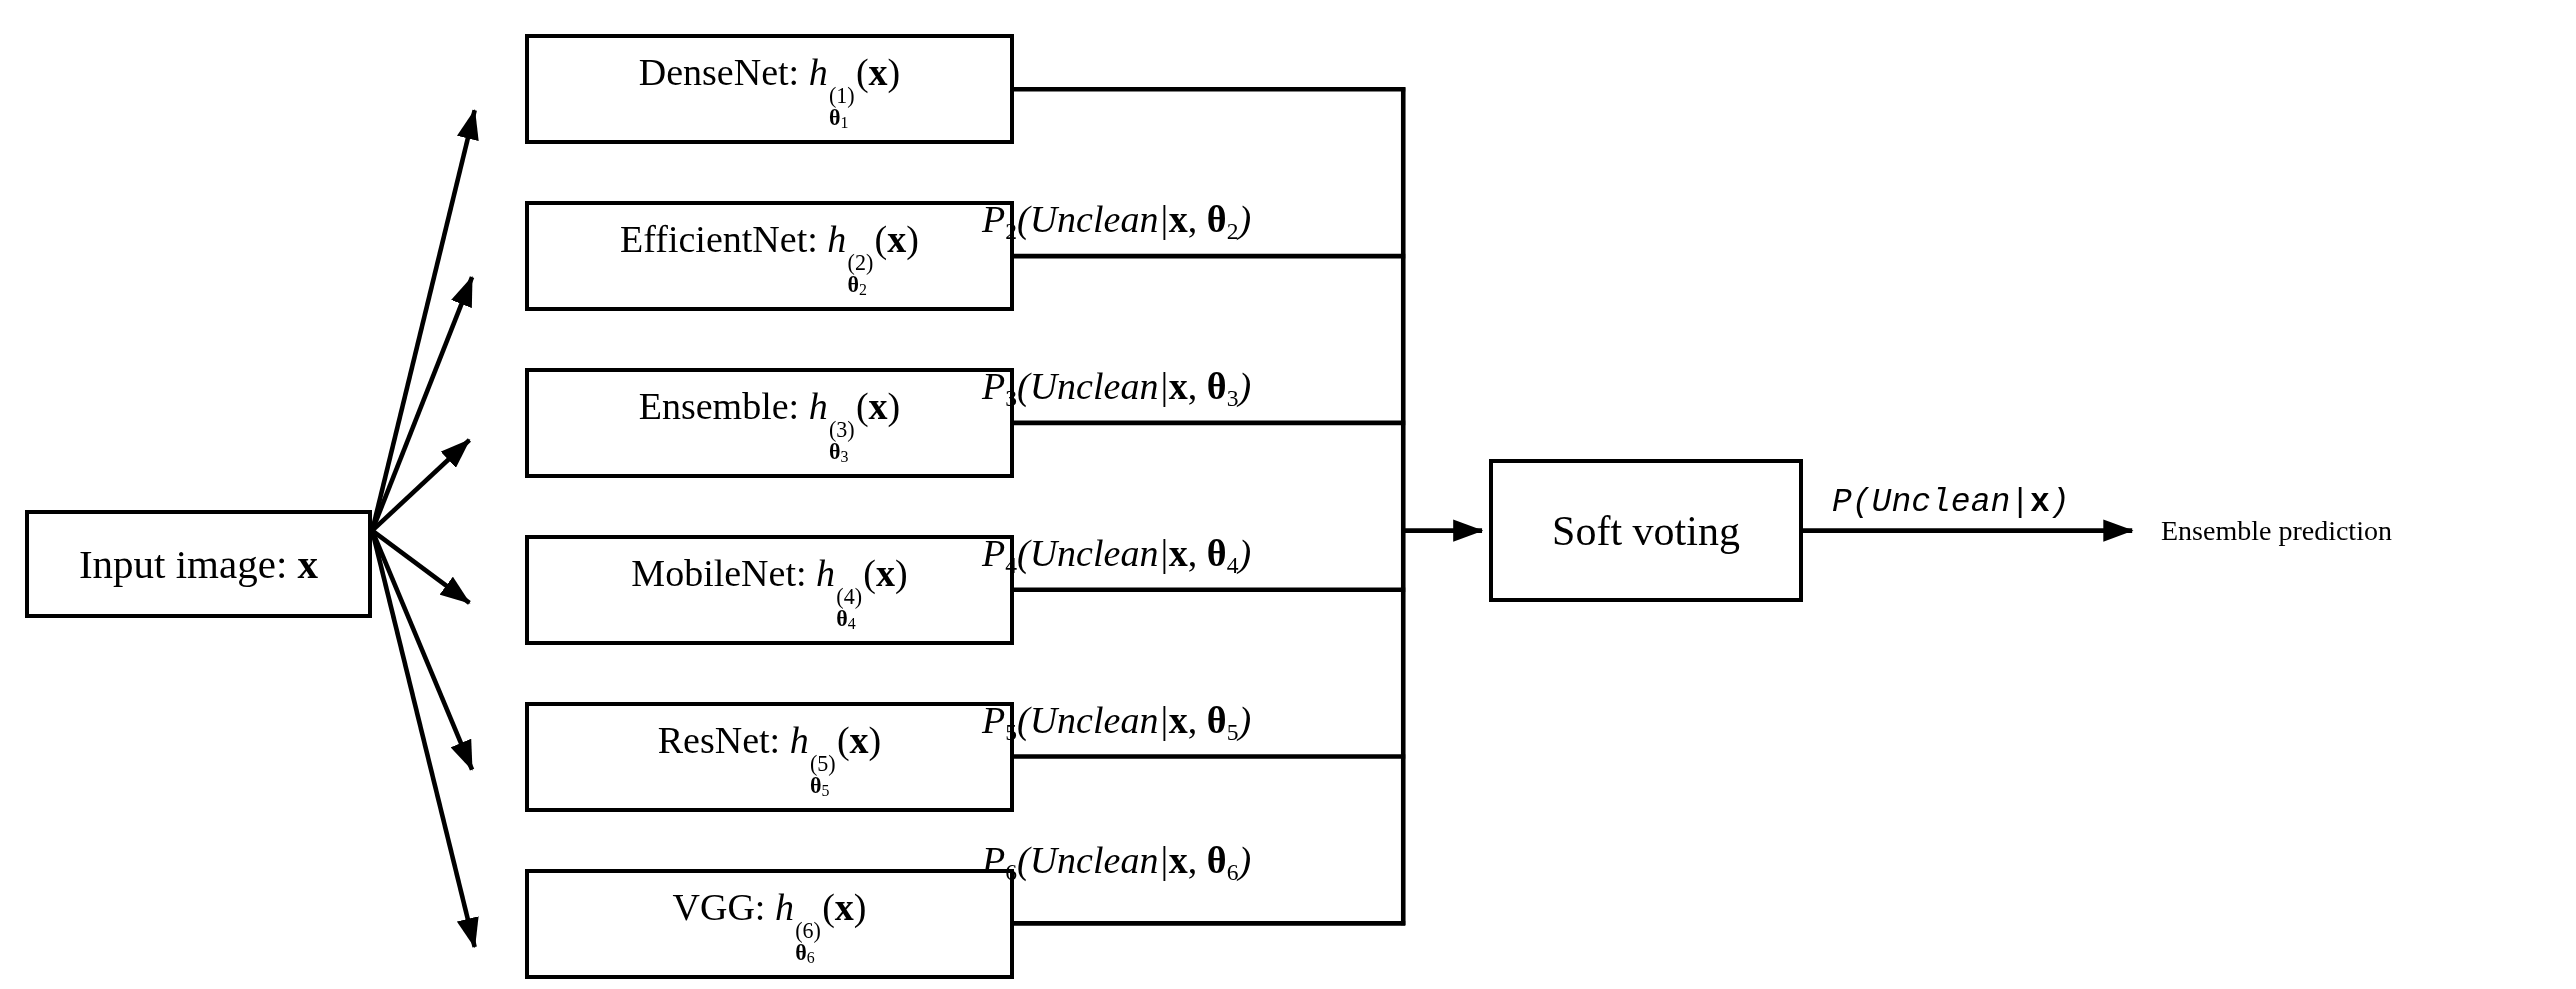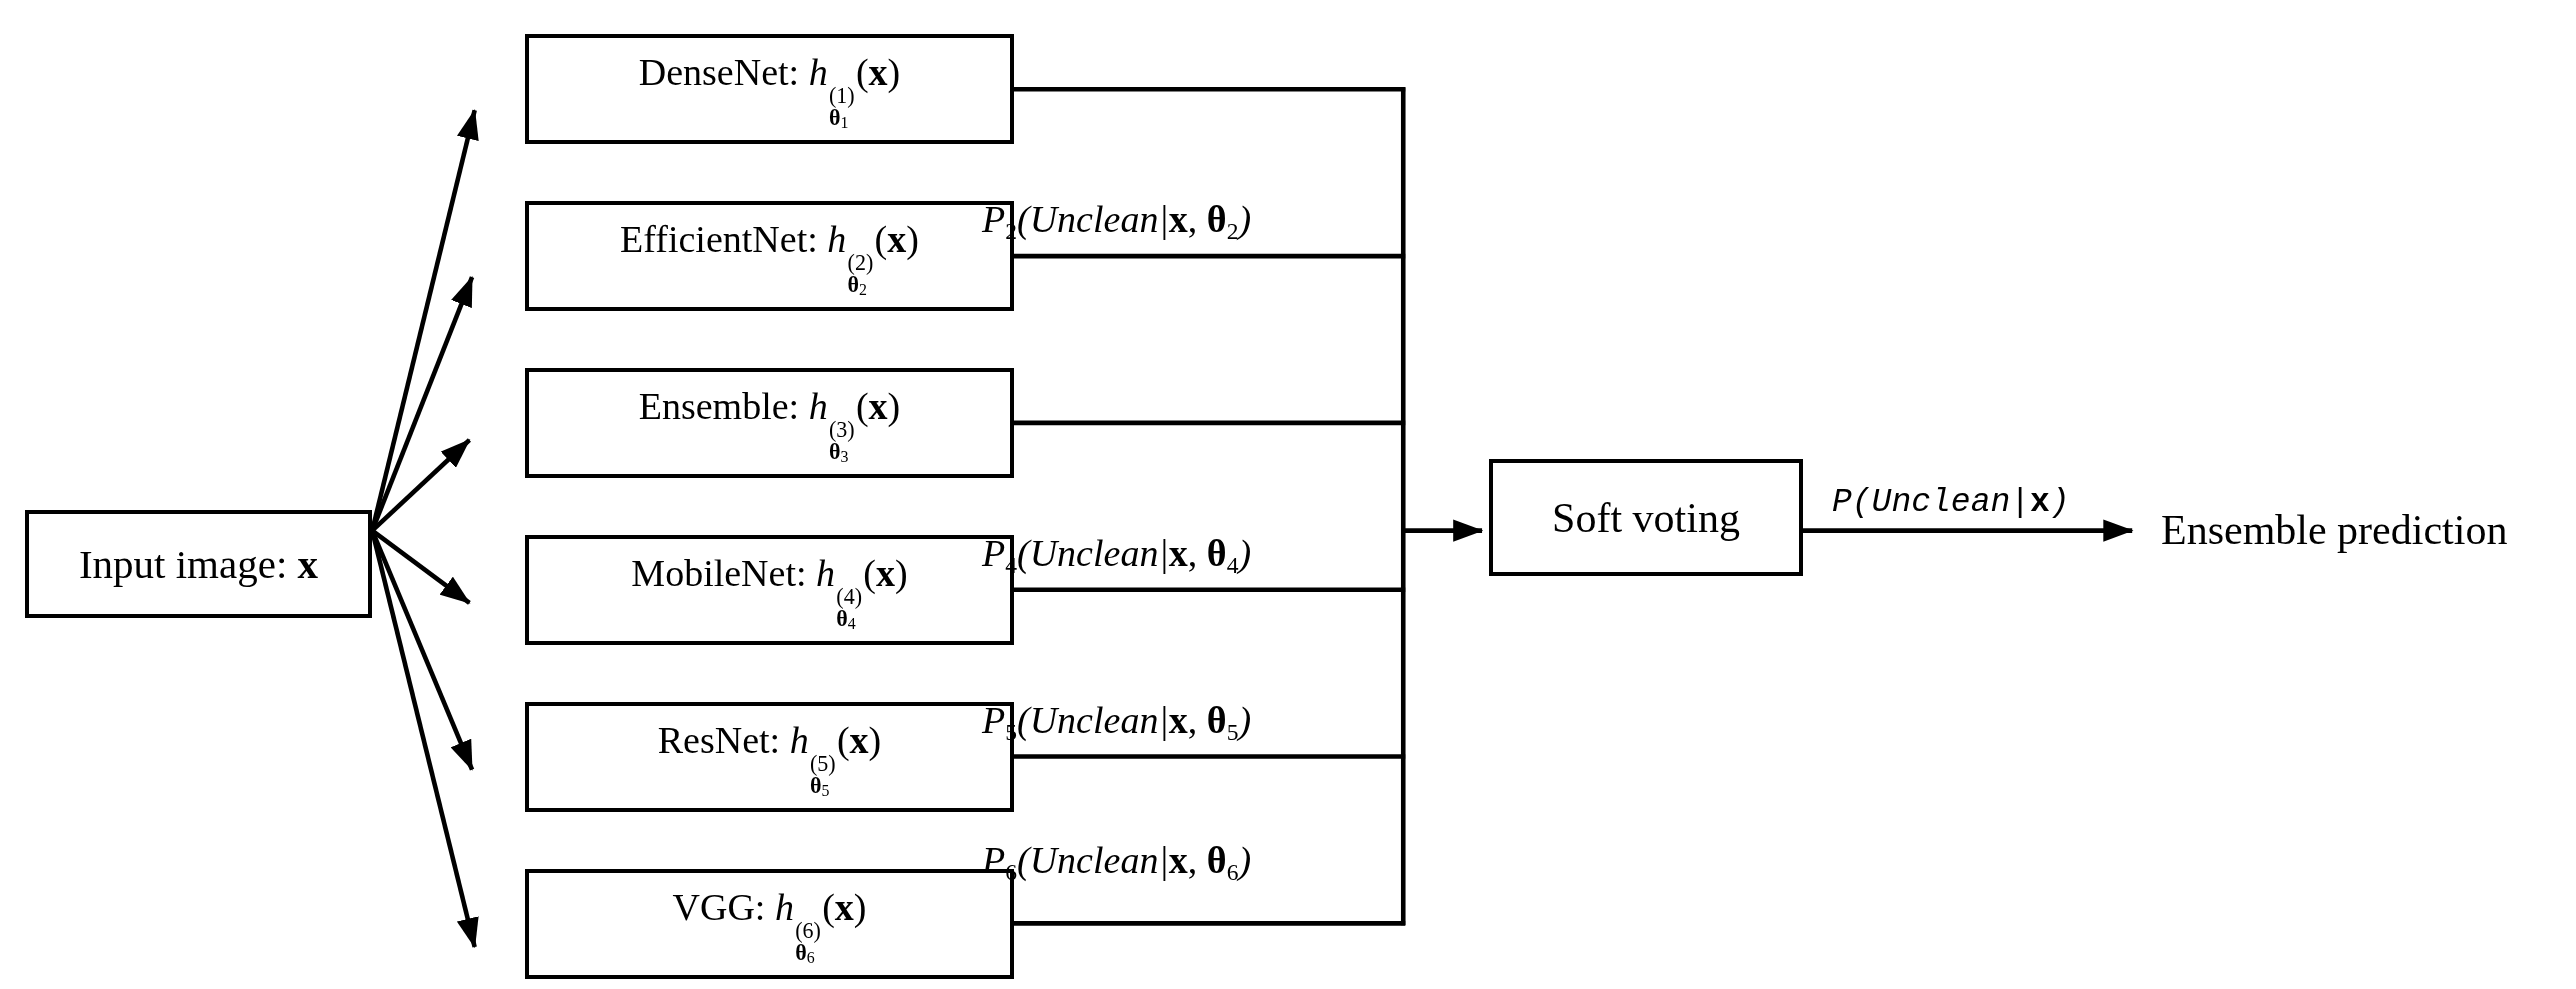--- a/index.html
+++ b/index.html
@@ -45,21 +45,21 @@
     top: 476px;
     width: 347px;
     height: 108px;
     font-size: 41px;
     margin-top: 34px;
   }
   .agg-box {
     left: 1489px;
     top: 459px;
     width: 314px;
-    height: 117px;
+    height: 143px;
     font-size: 42px;
   }
   .plabel {
     position: absolute;
     left: 982px;
     font-size: 38px;
     font-style: italic;
     white-space: pre;
   }
   .final-plabel {
@@ -68,21 +68,21 @@
     top: 484px;
     font-size: 33px;
     font-style: italic;
     white-space: pre;
     font-family: Liberation Mono, monospace;
   }
   .ensemble-label {
     position: absolute;
     left: 2161px;
     top: 503px;
-    font-size: 42px;
+    font-size: 28px;
     line-height: 55px;
     white-space: pre;
     text-align: right;
   }
   .bf { font-weight: bold; }
   .it { font-style: italic; }
   .up { font-style: normal; }
   
   .hstack {
     display: inline-flex;
@@ -157,20 +157,21 @@
     <span><span>MobileNet: </span><span class="it">h</span><span class="hstack"><span class="hsup">(4)</span><span class="hsub"><span class="bf">θ</span><span class="hsubsub">4</span></span></span><span>(</span><span class="bf">x</span><span>)</span></span>
   </div>
   <div class="box model-box" style="top:702px">
     <span><span>ResNet: </span><span class="it">h</span><span class="hstack"><span class="hsup">(5)</span><span class="hsub"><span class="bf">θ</span><span class="hsubsub">5</span></span></span><span>(</span><span class="bf">x</span><span>)</span></span>
   </div>
   <div class="box model-box" style="top:869px">
     <span><span>VGG: </span><span class="it">h</span><span class="hstack"><span class="hsup">(6)</span><span class="hsub"><span class="bf">θ</span><span class="hsubsub">6</span></span></span><span>(</span><span class="bf">x</span><span>)</span></span>
   </div>
 
   <div class="plabel" style="top:197px"><span>P</span><span class="psub">2</span><span>(Unclean|</span><span class="bf up">x</span><span class="up">, </span><span class="bf up">θ</span><span class="psub">2</span><span>)</span></div>
+  <div class="plabel" style="top:364px"><span>P</span><span class="psub">3</span><span>(Unclean|</span><span class="bf up">x</span><span class="up">, </span><span class="bf up">θ</span><span class="psub">3</span><span>)</span></div>
   <div class="plabel" style="top:531px"><span>P</span><span class="psub">4</span><span>(Unclean|</span><span class="bf up">x</span><span class="up">, </span><span class="bf up">θ</span><span class="psub">4</span><span>)</span></div>
   <div class="plabel" style="top:698px"><span>P</span><span class="psub">5</span><span>(Unclean|</span><span class="bf up">x</span><span class="up">, </span><span class="bf up">θ</span><span class="psub">5</span><span>)</span></div>
   <div class="plabel" style="top:838px"><span>P</span><span class="psub">6</span><span>(Unclean|</span><span class="bf up">x</span><span class="up">, </span><span class="bf up">θ</span><span class="psub">6</span><span>)</span></div>
 
   <div class="box agg-box">
     <span>Soft voting</span>
   </div>
 
   <div class="final-plabel"><span>P</span><span>(Unclean|</span><span class="bf up">x</span><span>)</span></div>
 

